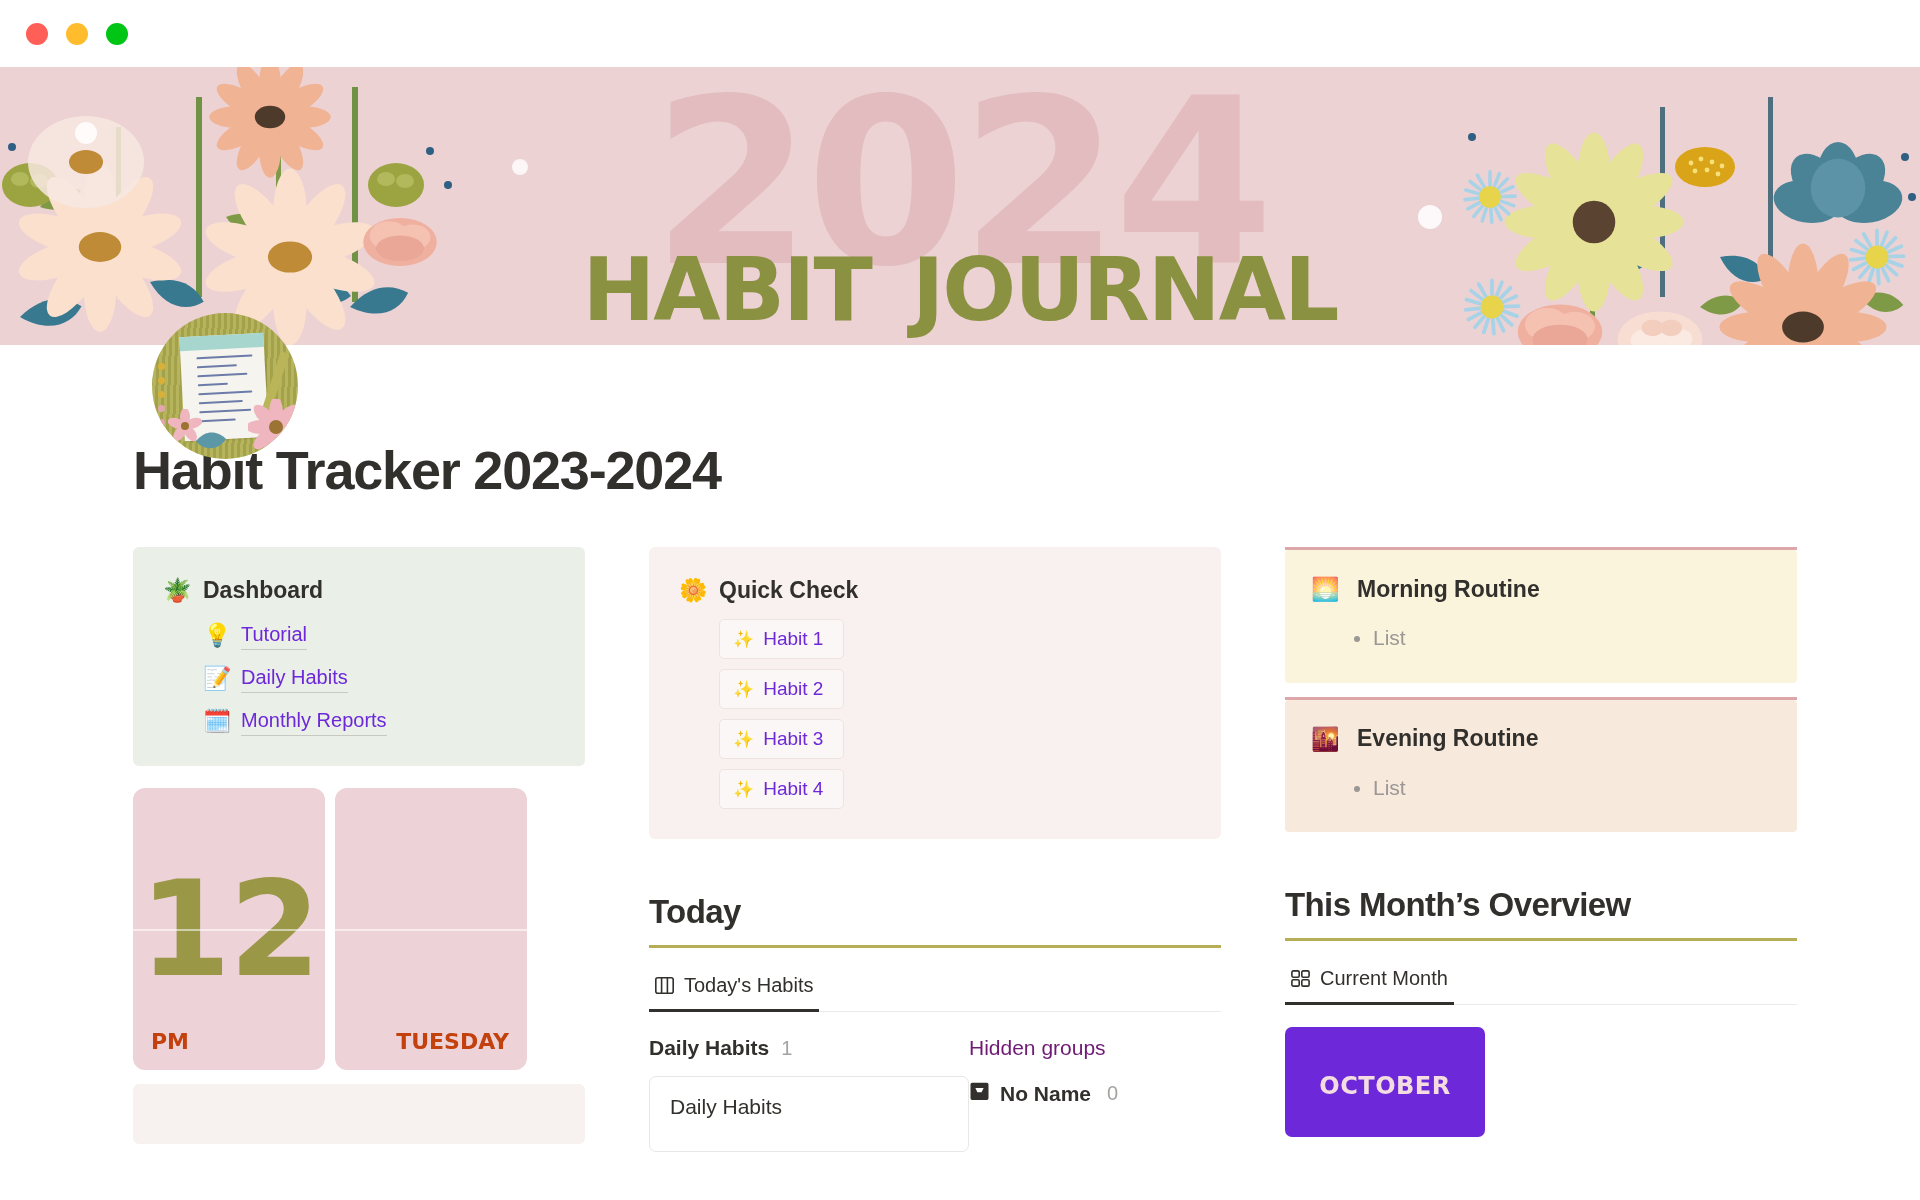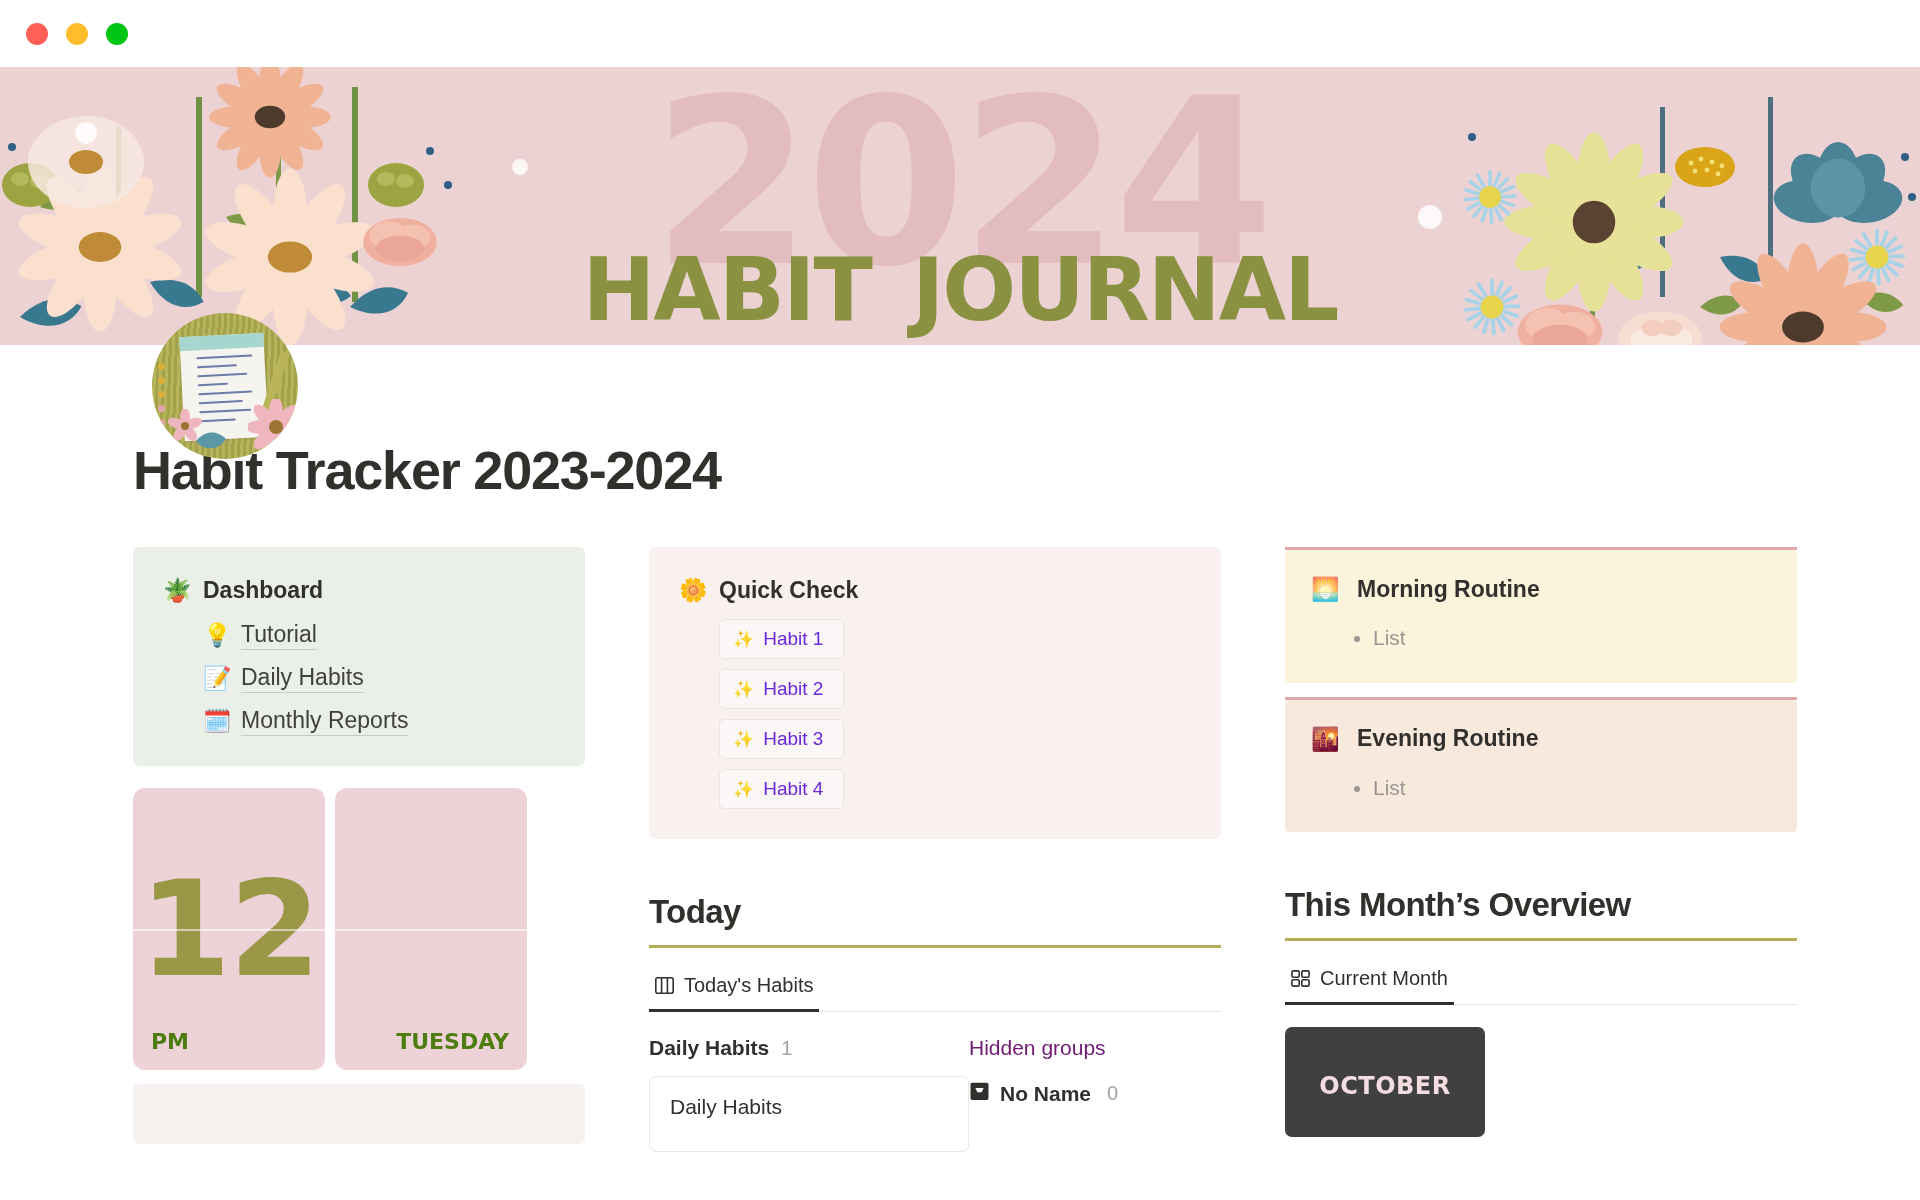--- a/index.html
+++ b/index.html
@@ -143,22 +143,22 @@
   }
   .dash-title {
     font-size: 23px;
     font-weight: 700;
     color: #32302c;
     line-height: 30px;
   }
   .dash-links { margin-top: 14px; padding-left: 40px; display: flex; flex-direction: column; gap: 12px; }
   .dash-link { display: flex; align-items: center; gap: 12px; }
   .dash-link .lbl {
-    font-size: 23px;
-    color: #404040;
+    font-size: 20px;
+    color: #6d28d9;
     border-bottom: 1.5px solid #c9c9c4;
     line-height: 30px;
   }
 
   
   .clock {
     display: flex;
     gap: 10px;
     margin-top: 22px;
   }
@@ -187,21 +187,21 @@
     color: #9a9747;
     font-family: "DejaVu Sans", sans-serif;
     letter-spacing: -2px;
     line-height: 1;
   }
   .flip-label {
     position: absolute;
     bottom: 16px;
     font-size: 22px;
     font-weight: 700;
-    color: #4d7c0f;
+    color: #c2410c;
     letter-spacing: 0px;
     font-family: "DejaVu Sans", sans-serif;
   }
   .flip-label.left { left: 18px; }
   .flip-label.right { right: 18px; }
 
   .card-blank {
     margin-top: 14px;
     height: 60px;
     background: #f7f1ef;
@@ -304,21 +304,21 @@
   .routine-head { display: flex; align-items: center; gap: 14px; }
   .routine-title { font-size: 23px; font-weight: 700; color: #32302c; margin-left: 6px; }
   .routine-ul { margin: 17px 0 0 62px; }
   .routine-ul li { font-size: 21px; color: #9a9794; line-height: 1.6; }
   .spacer-12 { height: 14px; }
 
   .month-tile {
     margin-top: 22px;
     width: 200px;
     height: 110px;
-    background: #404040;
+    background: #6d28d9;
     border-radius: 7px;
     display: flex;
     align-items: center;
     justify-content: center;
   }
   .month-tile .mlabel {
     font-size: 34px;
     font-weight: 700;
     color: #f3dde0;
     letter-spacing: 0.5px;

